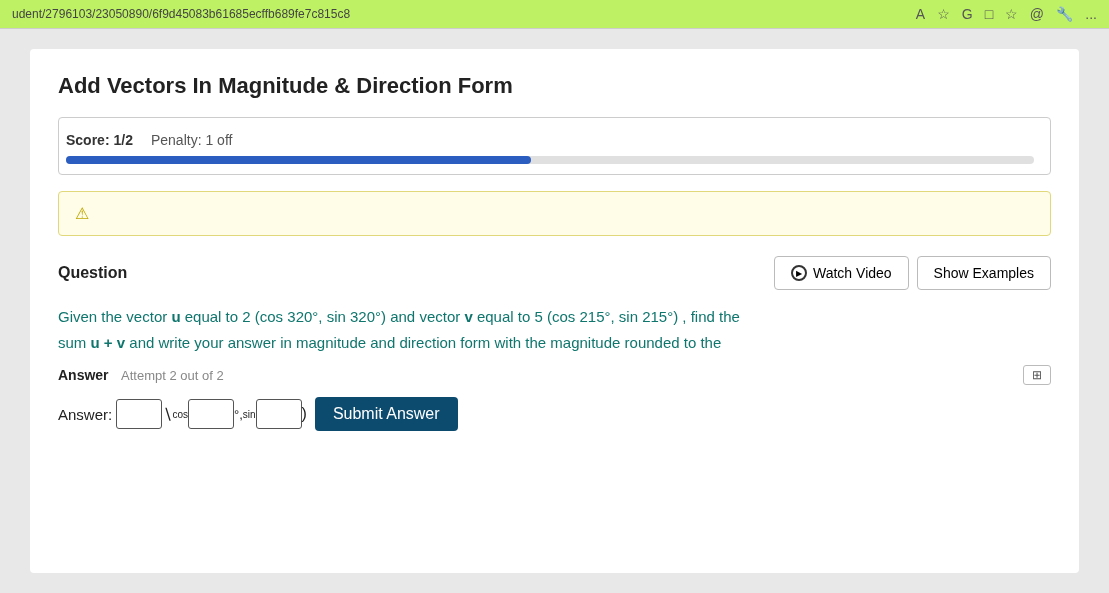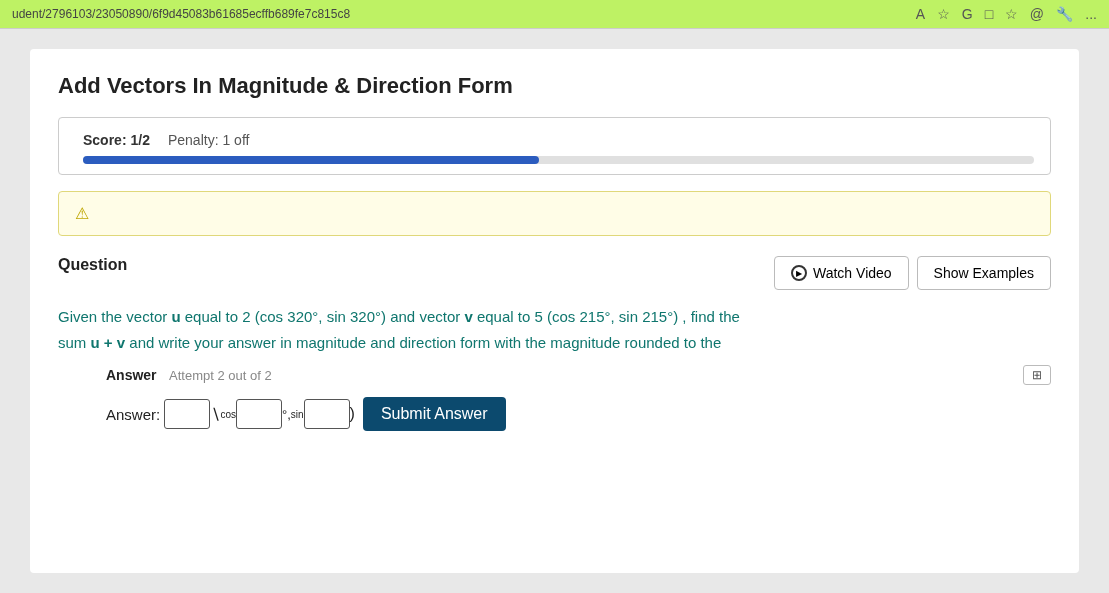--- a/index.html
+++ b/index.html
@@ -39,21 +39,21 @@
     }
     .page-title {
       font-size: 22px;
       font-weight: bold;
       color: #222;
       margin-bottom: 18px;
     }
     .score-bar-container {
       border: 1px solid #ccc;
       border-radius: 4px;
-      padding: 14px 16px 10px 24px;
+      padding: 14px 16px 10px 7px;
       margin-bottom: 16px;
     }
     .score-line {
       display: flex;
       align-items: center;
       gap: 18px;
       font-size: 14px;
       color: #333;
       margin-bottom: 8px;
     }
@@ -82,20 +82,21 @@
       font-size: 14px;
       color: #555;
       margin-bottom: 20px;
     }
     .warning-icon {
       font-size: 16px;
       color: #bfa600;
     }
     .question-header {
       display: flex;
+      align-items: center;
       justify-content: space-between;
       margin-bottom: 14px;
     }
     .question-label {
       font-size: 16px;
       font-weight: bold;
       color: #222;
     }
     .question-buttons {
       display: flex;
@@ -123,21 +124,20 @@
       font-size: 8px;
     }
     .question-text {
       font-size: 15px;
       line-height: 1.7;
       color: #0f766e;
     }
     .question-text .bold { font-weight: bold; }
     .answer-section {
       margin-top: 10px;
-      margin-left: 48px;
     }
     .answer-attempt-row {
       display: flex;
       align-items: center;
       justify-content: space-between;
       margin-bottom: 12px;
     }
     .answer-label {
       font-size: 14px;
       font-weight: bold;

